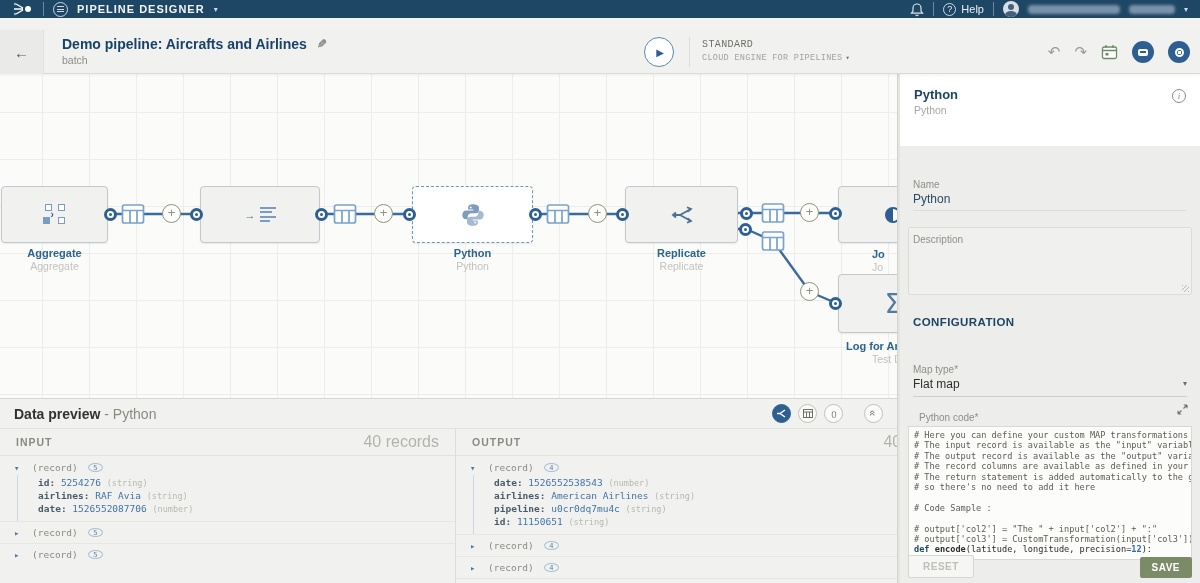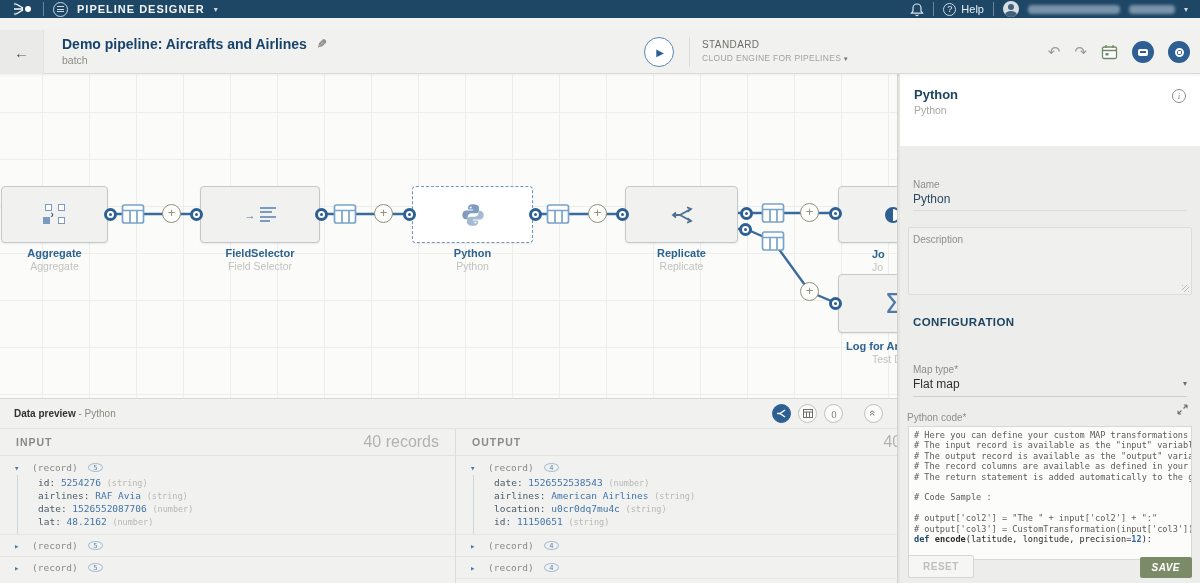--- a/index.html
+++ b/index.html
@@ -33,21 +33,21 @@
               border-right:1px solid #e0e0dc; display:flex; align-items:center; justify-content:center;
               font-size:15px; color:#56565l; color:#565652; }
   .title-block { position:absolute; left:62px; top:6px; }
   .pd-title { font-size:14px; font-weight:bold; color:#17436b; display:flex; align-items:center; gap:10px; }
   .pencil { font-size:12px; color:#8f8f89; transform:scaleX(-1); }
   .pd-sub { font-size:10.5px; color:#8d8d87; margin-top:2px; }
   .run-btn { position:absolute; left:644px; top:7px; width:30px; height:30px; border:1.6px solid #5b87b0;
              border-radius:50%; background:#fff; display:flex; align-items:center; justify-content:center; }
   .run-btn span { font-size:10px; color:#2e5f93; margin-left:2px; }
   .engine-divider { position:absolute; left:689px; top:7px; width:1px; height:30px; background:#dddDD9; background:#ddddd9; }
-  .engine-block { position:absolute; left:702px; top:9px; cursor:pointer; }
+  .engine-block { position:absolute; left:702px; top:9px; cursor:pointer;font-family:Liberation Mono, monospace; }
   .engine-name { font-size:10px; color:#6e6e68; letter-spacing:.4px; }
   .engine-type { font-size:8.5px; color:#a3a39d; letter-spacing:.3px; margin-top:3px; }
   .engine-type .car { font-size:7px; color:#6e6e68; margin-left:3px; }
   .tb-icons { position:absolute; right:10px; top:0; height:44px; display:flex; align-items:center; gap:14px; }
   .undo-redo { font-size:15px; color:#9a9a94; }
   .circle-btn { width:22px; height:22px; border-radius:50%; background:#2e5f93; display:flex; align-items:center; justify-content:center; }
   .glyph-card { width:10px; height:7px; background:#fff; border-radius:2px; position:relative; }
   .glyph-card::after { content:""; position:absolute; left:2px; top:2.5px; width:6px; height:2px; background:#2e5f93; }
   .glyph-stop { width:9px; height:9px; border-radius:50%; border:2.2px solid #fff; position:relative; }
   .glyph-stop::after { content:""; position:absolute; left:1px; top:1px; width:3px; height:3px; background:#fff; }
@@ -84,21 +84,21 @@
   .sigma { font-family:"DejaVu Sans", sans-serif; font-size:26px; color:#4f7ba8; }
   .join-icon { width:16px; height:16px; border-radius:50%; border:2px solid #2e5f93;
                background:linear-gradient(90deg,#2e5f93 50%,#fff 50%); }
 
   
   .preview { position:absolute; left:0; top:398px; width:897px; height:185px; background:#f1f1ef;
              border-top:1px solid #d6d6d2; }
   .pv-header { position:absolute; left:0; top:0; width:100%; height:30px; display:flex;
                align-items:center; justify-content:space-between; padding:0 14px;
                border-bottom:1px solid #e2e2de; }
-  .pv-title { font-size:10px; color:#8a8a84; }
+  .pv-title { font-size:14px; color:#8a8a84; }
   .pv-title b { color:#32322e; }
   .pv-icons { display:flex; align-items:center; gap:7px; }
   .pv-ic { width:19px; height:19px; border-radius:50%; border:1px solid #c2c2bc; background:#fbfbfa;
            display:flex; align-items:center; justify-content:center; color:#6e6e68; }
   .pv-ic.active { background:#2e5f93; border-color:#2e5f93; }
   .pv-ic.last { margin-left:14px; }
   .pv-raw { font-size:8px; letter-spacing:-1px; }
   .pv-collapse { font-size:11px; transform:rotate(90deg); display:block; margin-top:-2px; }
   .pv-col { position:absolute; top:30px; bottom:0; overflow:hidden; }
   .pv-input { left:0; width:455px; }
@@ -111,21 +111,21 @@
   .rec.collapsed { border-top:1px solid #e6e6e2; }
   .rec-head { display:flex; align-items:center; gap:10px; height:21px; padding-left:14px; }
   .rec.expanded .rec-head { height:19px; padding-top:4px; }
   .caret { color:#4a7aa8; font-size:9px; width:8px; }
   .rec-label { color:#8a8a84; }
   .rec-badge { min-width:15px; height:9px; border:1px solid #a9bfd4; border-radius:50%;
                color:#5b83ab; font-size:7px; display:flex; align-items:center; justify-content:center;
                padding:0 2px; }
   .fields { margin-left:17px; border-left:1px solid #ccd6df; padding:1px 0 6px 20px; }
   .field { height:13px; line-height:13px; white-space:nowrap; }
-  .fkey { color:#4a5b68; font-weight:normal; }
+  .fkey { color:#4a5b68; font-weight:bold; }
   .fval { color:#4273a8; }
   .ftype { color:#b8b8b2; font-size:8.5px; }
 
   
   .vdivider { position:absolute; left:897px; top:74px; width:3px; height:509px; background:#e4e4e0;
               border-left:1px solid #d2d2ce; z-index:20; }
 
   
   .rightpanel { position:absolute; left:900px; top:74px; width:300px; height:509px; background:#ededeb; z-index:21; }
   .rp-header { position:absolute; left:0; top:0; width:100%; height:72px; background:#fff; padding:13px 14px; }
@@ -142,36 +142,36 @@
   .ta-desc { position:absolute; left:8px; top:153px; width:284px; height:68px; background:#f0f0ee;
              border:1px solid #dcdcd8; border-radius:2px; }
   .ta-desc::after { content:""; position:absolute; right:2px; bottom:2px; width:7px; height:7px;
                     background:repeating-linear-gradient(-45deg,#b9b9b3 0 1px,transparent 1px 3px); }
   .rp-section { position:absolute; left:13px; top:242px; font-size:11.5px; font-weight:bold;
                 color:#1d4462; letter-spacing:.4px; }
   .lab-map { position:absolute; left:13px; top:290px; }
   .sel-map { position:absolute; left:13px; top:303px; width:274px; font-size:12px; color:#2f2f2b;
              padding-bottom:5px; border-bottom:1px solid #cfcfcb; }
   .sel-caret { float:right; font-size:8px; color:#6e6e68; margin-top:2px; }
-  .lab-code { position:absolute; left:7px; top:338px; }
+  .lab-code { position:absolute; left:19px; top:338px; }
   .expand-ic { position:absolute; right:12px; top:330px; }
   .code-box { position:absolute; left:8px; top:352px; width:284px; height:134px; background:#fcfcfb;
               border:1px solid #d8d8d4; padding:3px 5px; overflow:hidden;
               font-family:"DejaVu Sans Mono","Liberation Mono",monospace; font-size:8.6px; }
   .cl { white-space:pre; line-height:10.4px; color:#2b2b28; }
   .cl.comment { color:#5d5b54; }
   .tok-kw { color:#1d4868; font-weight:bold; }
   .tok-fn { color:#2b2b28; font-weight:bold; }
   .tok-num { color:#2f6db3; font-weight:bold; }
   .rp-footer { position:absolute; left:0; bottom:0; width:100%; height:28px; padding:0 8px 5px;
                display:flex; align-items:flex-end; justify-content:space-between; }
   .btn-reset { font-family:inherit; font-size:10px; font-weight:bold; letter-spacing:.5px; color:#c0c0ba;
                background:#f6f6f4; border:1px solid #d6d6d2; border-radius:2px; padding:5px 14px; }
   .btn-save  { font-family:inherit; font-size:10px; font-weight:bold; letter-spacing:.5px; color:#fff;
-               background:#7c8b67; border:none; border-radius:2px; padding:5px 12px;font-style:italic; }
+               background:#7c8b67; border:none; border-radius:2px; padding:5px 12px; }
 </style>
 </head>
 <body>
 
 <div class="app">
 
   <header class="navbar">
     <div class="nav-left">
       <svg width="22" height="18" viewBox="0 0 22 18">
         <circle cx="16" cy="9" r="3" fill="#fff"></circle>
@@ -266,24 +266,20 @@
     <div class="node" style="left:200px; top:112px; width:120px;">
       <div class="fs-icon">
         <span class="fs-arrow">→</span>
         <div class="fs-lines">
           <div style="width:16px;"></div>
           <div style="width:12px;"></div>
           <div style="width:16px;"></div>
           <div style="width:10px;"></div>
         </div>
       </div>
-    </div>
-    <div class="node-label" style="left:185px; top:173px; width:150px;">
-      <div class="nl-title">FieldSelector</div>
-      <div class="nl-sub">Field Selector</div>
     </div>
 
     <div class="node selected" style="left:412px; top:112px; width:121px;">
       <svg width="26" height="26" viewBox="0 0 24 24">
         <path fill="#7e9cbd" d="M11.9 2c-2.7 0-4.4 1.1-4.4 2.9v2h4.7v.9H5.6C3.7 7.8 2.1 9.5 2.1 12s1.6 4 3.5 4h1.5v-2.3c0-1.9 1.6-3.3 3.5-3.3h4c1.6 0 2.9-1.3 2.9-2.9V4.9C17.5 3.1 14.6 2 11.9 2zm-2 2.1a.9.9 0 1 1 0 1.8.9.9 0 0 1 0-1.8z"></path>
         <path fill="#a3bad2" d="M12.1 22c2.7 0 4.4-1.1 4.4-2.9v-2h-4.7v-.9h6.6c1.9 0 3.5-1.7 3.5-4.2s-1.6-4-3.5-4h-1.5v2.3c0 1.9-1.6 3.3-3.5 3.3h-4c-1.6 0-2.9 1.3-2.9 2.9v2.6C6.5 20.9 9.4 22 12.1 22zm2-2.1a.9.9 0 1 1 0-1.8.9.9 0 0 1 0 1.8z"></path>
       </svg>
     </div>
     <div class="node-label" style="left:397px; top:173px; width:151px;">
       <div class="nl-title">Python</div>
@@ -392,21 +388,20 @@
           <div class="rec expanded">
             <div class="rec-head">
               <span class="caret">▾</span>
               <span class="rec-label">(record)</span>
               <span class="rec-badge">5</span>
             </div>
             <div class="fields">
               <div class="field"><span class="fkey">id: </span><span class="fval">5254276 </span><span class="ftype">(string)</span></div>
               <div class="field"><span class="fkey">airlines: </span><span class="fval">RAF Avia </span><span class="ftype">(string)</span></div>
               <div class="field"><span class="fkey">date: </span><span class="fval">1526552087706 </span><span class="ftype">(number)</span></div>
-              <div class="field"><span class="fkey">lat: </span><span class="fval">48.2162 </span><span class="ftype">(number)</span></div>
             </div>
           </div>
           <div class="rec collapsed">
             <div class="rec-head">
               <span class="caret">▸</span>
               <span class="rec-label">(record)</span>
               <span class="rec-badge">5</span>
             </div>
           </div>
           <div class="rec collapsed">
@@ -426,21 +421,21 @@
       <div class="pv-records" id="output-records">
           <div class="rec expanded">
             <div class="rec-head">
               <span class="caret">▾</span>
               <span class="rec-label">(record)</span>
               <span class="rec-badge">4</span>
             </div>
             <div class="fields">
               <div class="field"><span class="fkey">date: </span><span class="fval">1526552538543 </span><span class="ftype">(number)</span></div>
               <div class="field"><span class="fkey">airlines: </span><span class="fval">American Airlines </span><span class="ftype">(string)</span></div>
-              <div class="field"><span class="fkey">location: </span><span class="fval">u0cr0dq7mu4c </span><span class="ftype">(string)</span></div>
+              <div class="field"><span class="fkey">pipeline: </span><span class="fval">u0cr0dq7mu4c </span><span class="ftype">(string)</span></div>
               <div class="field"><span class="fkey">id: </span><span class="fval">11150651 </span><span class="ftype">(string)</span></div>
             </div>
           </div>
           <div class="rec collapsed">
             <div class="rec-head">
               <span class="caret">▸</span>
               <span class="rec-label">(record)</span>
               <span class="rec-badge">4</span>
             </div>
           </div>
@@ -484,20 +479,21 @@
     <div class="rp-label lab-code">Python code*</div>
     <svg class="expand-ic" width="11" height="11" viewBox="0 0 11 11">
       <path d="M10 1 L6.5 4.5 M10 1 h-3.2 M10 1 v3.2 M1 10 L4.5 6.5 M1 10 h3.2 M1 10 v-3.2" stroke="#6e6e68" stroke-width="1.1" fill="none"></path>
     </svg>
     <div class="code-box" id="code-box">
         <div class="cl comment"># Here you can define your custom MAP transformations on the in</div>
         <div class="cl comment"># The input record is available as the "input" variable</div>
         <div class="cl comment"># The output record is available as the "output" variable</div>
         <div class="cl comment"># The record columns are available as defined in your input/out</div>
         <div class="cl comment"># The return statement is added automatically to the generated</div>
+        <div class="cl comment"># so there's no need to add it here</div>
         <div class="cl comment">&nbsp;</div>
         <div class="cl comment"># Code Sample :</div>
         <div class="cl comment">&nbsp;</div>
         <div class="cl comment"># output['col2'] = "The " + input['col2'] + ":"</div>
         <div class="cl comment"># output['col3'] = CustomTransformation(input['col3'])</div>
         <div class="cl"><span class="tok-kw">def </span><span class="tok-fn">encode</span><span class="tok-pl">(latitude, longitude, precision=</span><span class="tok-num">12</span><span class="tok-pl">):</span></div>
       </div>
 
     <div class="rp-footer">
       <button class="btn-reset">RESET</button>

